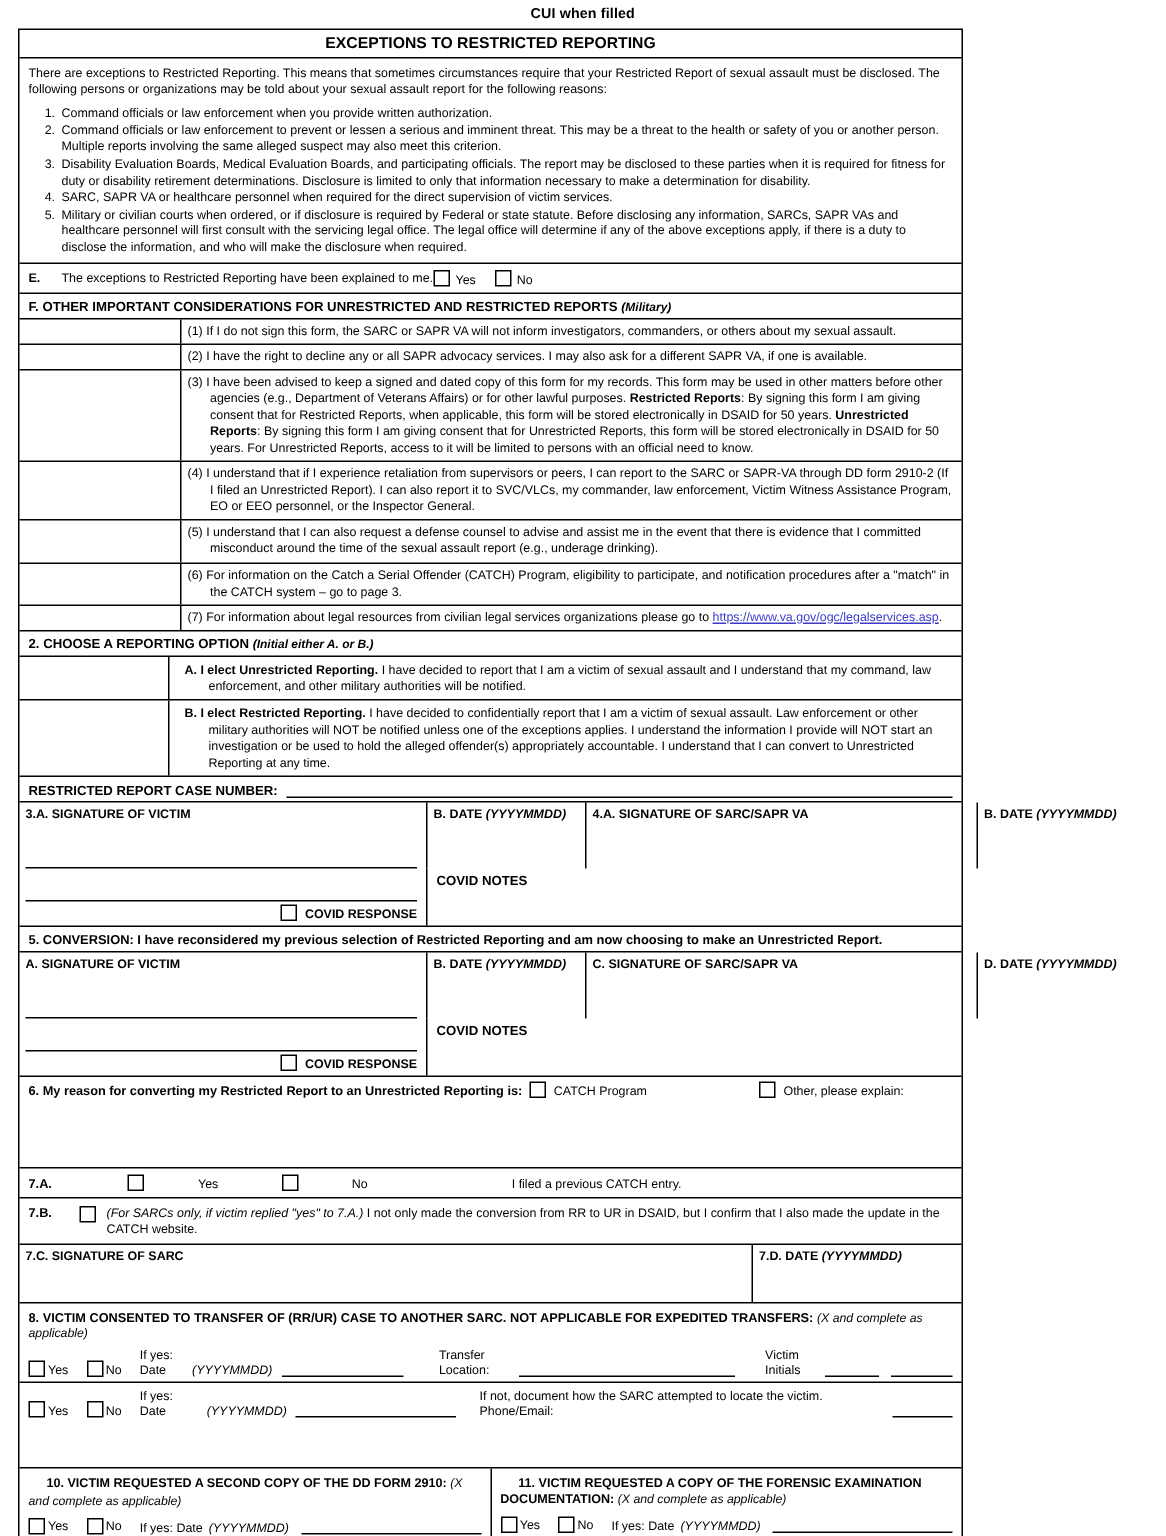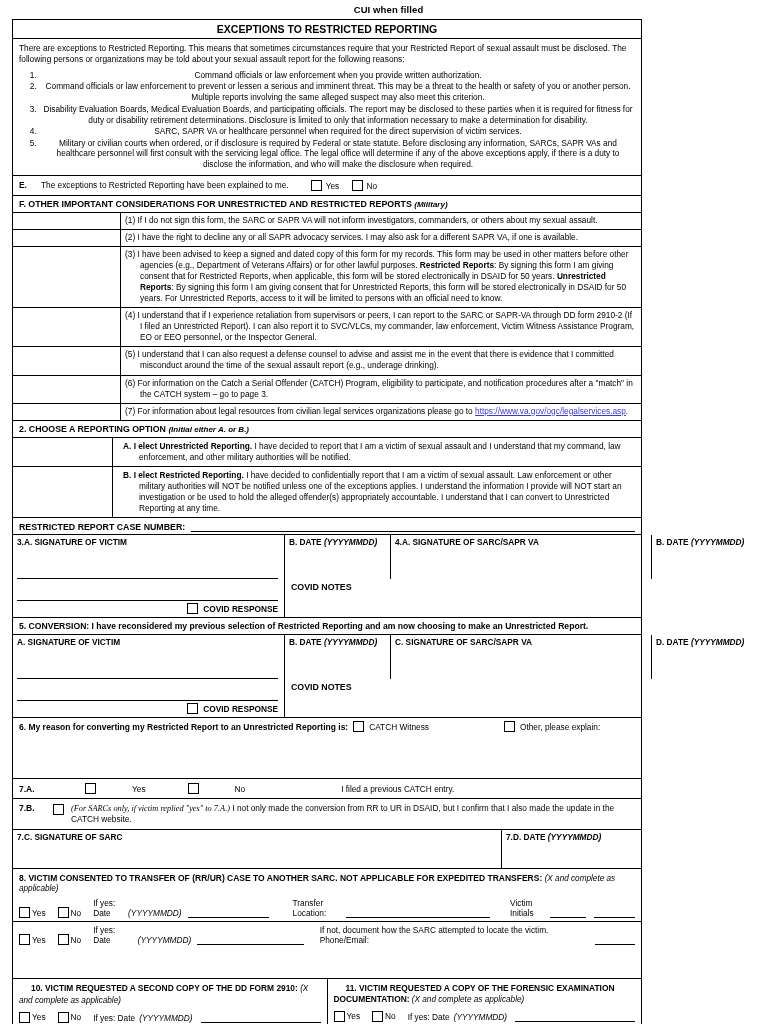--- a/index.html
+++ b/index.html
@@ -42,21 +42,21 @@
     font-size: 8.3px;
     line-height: 1.32;
   }
   .intro p { margin: 0 0 2px 0; }
 
   ol.exceptions {
     margin: 0; padding: 0 6px 4px 26px;
     font-size: 8.3px;
     line-height: 1.32;
   }
-  ol.exceptions li { margin: 0 0 0.5px 0; padding-left: 2px; text-align: center; }
+  ol.exceptions li { margin: 0 0 0.5px 0; padding-left: 2px; }
 
   
   .sec-e {
     display: flex; align-items: center;
     font-size: 8.3px;
     padding: 4px 6px 4px 6px;
     border-top: 1.2px solid #000;
   }
   .sec-e .lbl-letter { font-weight: bold; width: 22px; }
   .sec-e .etext { flex: 0 0 auto; }
@@ -194,21 +194,21 @@
   .sec7b {
     display: flex;
     border-top: 1.4px solid #000;
     font-size: 8.3px;
     padding: 4px 6px 4px 6px;
     line-height: 1.33;
   }
   .sec7b .lbl-letter { font-weight: bold; width: 34px; font-size: 8.5px; flex: 0 0 34px;}
   .sec7b .cbox { flex: 0 0 11px; margin-top: 1px; }
   .sec7b .txt { padding-left: 7px; }
-  .sec7b .txt i { font-style: italic; font-family: Liberation Serif, serif; }
+  .sec7b .txt i { font-style: italic; }
 
   .sec7c { display: flex; border-top: 1.4px solid #000; justify-content: flex-end; }
   .sec7c .left { flex: 1; border-right: 1.1px solid #000; }
   .sec7c .right { flex: 0 0 139px; }
   .sec7c .body { height: 26px; }
 
   
   .sec89 { border-top: 1.5px solid #000; }
   .sec89-head {
     font-size: 8.5px; font-weight: bold;
@@ -277,21 +277,21 @@
       <li>Command officials or law enforcement when you provide written authorization.</li>
       <li>Command officials or law enforcement to prevent or lessen a serious and imminent threat. This may be a threat to the health or safety of you or another person. Multiple reports involving the same alleged suspect may also meet this criterion.</li>
       <li>Disability Evaluation Boards, Medical Evaluation Boards, and participating officials.  The report may be disclosed to these parties when it is required for fitness for duty or disability retirement determinations.  Disclosure is limited to only that information necessary to make a determination for disability.</li>
       <li>SARC, SAPR VA or healthcare personnel when required for the direct supervision of victim services.</li>
       <li>Military or civilian courts when ordered, or if disclosure is required by Federal or state statute. Before disclosing any information, SARCs, SAPR VAs and healthcare personnel will first consult with the servicing legal office. The legal office will determine if any of the above exceptions apply, if there is a duty to disclose the information, and who will make the disclosure when required.</li>
     </ol>
 
     <div class="sec-e">
       <span class="lbl-letter">E.</span>
       <span class="etext">The exceptions to Restricted Reporting have been explained to me.</span>
-      <span style="margin-left:22px">
+      <span style="">
         <span class="cbox"></span><span class="cbox-lbl">Yes</span>
         <span class="cbox"></span><span class="cbox-lbl">No</span>
       </span>
     </div>
 
     <div class="sec-head">
       <span>F. OTHER IMPORTANT CONSIDERATIONS FOR UNRESTRICTED AND RESTRICTED REPORTS</span>
       <span class="ital">(Military)</span>
     </div>
 
@@ -482,21 +482,21 @@
           <div class="covid-notes-lbl">COVID NOTES</div>
           <div class="covid-notes-body"></div>
         </div>
       </div>
     </div>
 
     <div class="sec6">
       <div class="sec6-line">
         <span>6. My reason for converting my Restricted Report to an Unrestricted Reporting is:</span>
         <span class="cbox"></span>
-        <span class="plain">CATCH Witness</span>
+        <span class="plain">CATCH Program</span>
         <span class="sec6-gap"></span>
         <span class="cbox"></span>
         <span class="plain">Other, please explain:</span>
       </div>
       <div class="sec6-body"></div>
     </div>
 
     <div class="sec7a">
       <span class="lbl-letter">7.A.</span>
       <span class="cbox"></span>

